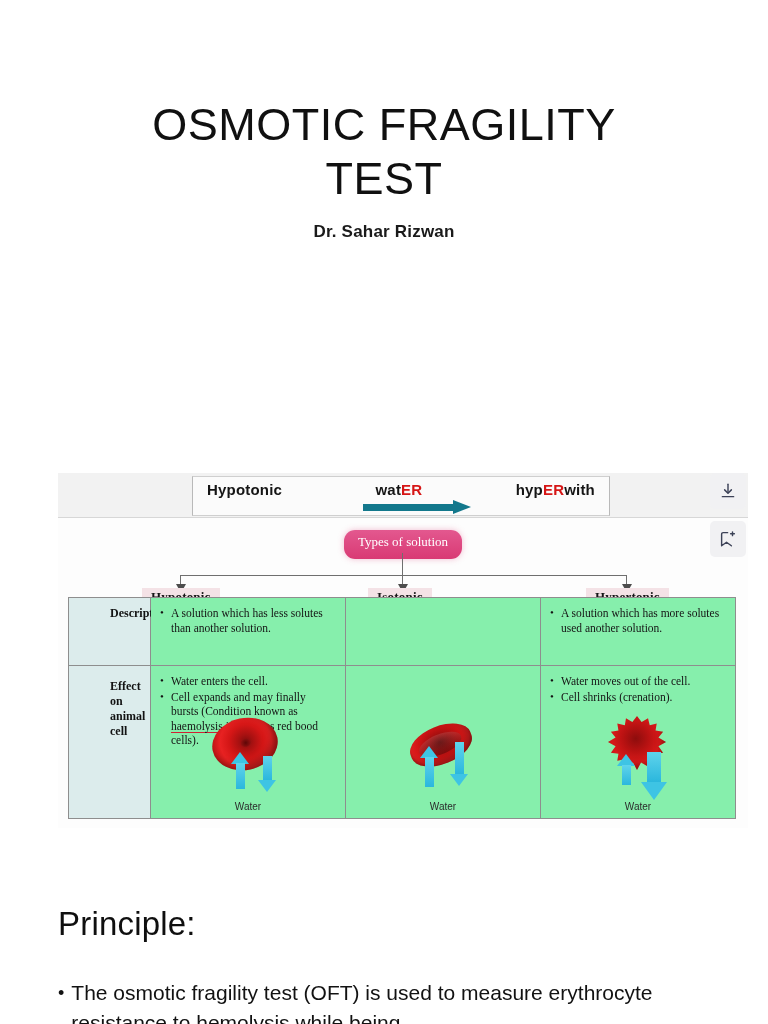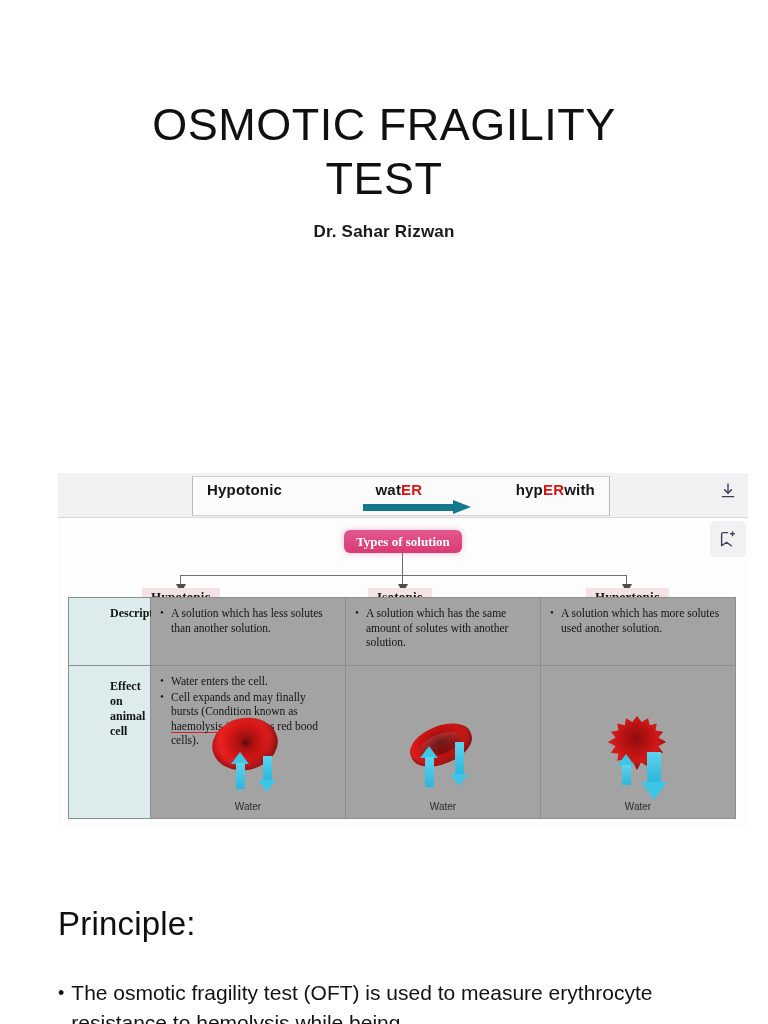--- a/index.html
+++ b/index.html
@@ -142,27 +142,27 @@
     height: 311px;
     background: #fdfdfd;
     border-top: 1px solid #d7d7d7;
   }
 
   .types-pill {
     position: absolute;
     left: 286px;
     top: 12px;
     width: 118px;
-    height: 23px;
+    height: 29px;
     background: #e0457f;
     background: linear-gradient(180deg, #e3588f 0%, #d93a74 100%);
-    border-radius: 6px;
+    border-radius: 11px;
     color: #ffffff;
     font-family: "Liberation Serif", serif;
-    font-weight: 700;
+    font-weight: 400;
     font-size: 13px;
     line-height: 23px;
     text-align: center;
     box-shadow: 0 0 6px rgba(224,69,127,0.35);
   }
 
   
   .tree { position: absolute; left: 0; top: 35px; width: 690px; height: 42px; }
   .tree .stem {
     position: absolute; left: 344px; top: 0; width: 1px; height: 22px; background: #6f6f6f;
@@ -223,21 +223,21 @@
     box-sizing: border-box;
     border-right: 1px solid #8e8e8e;
     position: relative;
   }
   .tbl .cell:last-child { border-right: none; }
   .col-label {
     width: 82px;
     background: #dcecec;
     flex: 0 0 82px;
   }
-  .col-body { flex: 1 1 0; background: #a3a3a3; }
+  .col-body { flex: 1 1 0; background: #86efac; }
 
   .row-split {
     position: absolute; left: 0; top: 67px; width: 100%; height: 1px; background: #8e8e8e;
   }
 
   .lbl-text {
     font-family: "Liberation Serif", serif;
     font-weight: 700;
     font-size: 12px;
     color: #121212;
@@ -508,25 +508,20 @@
                   <div class="bar" style="top:0;height:24px;"></div>
                     <div class="pt" style="top:24px;"></div>
                 </div>
                 <div class="water-cap">Water</div>
               </div>
             </div>
           </div>
 
           <div class="cell col-body">
             <div class="row-split"></div>
-            <div class="body-slot top">
-              <ul class="bul">
-                <li>A solution which has the same amount of solutes with another solution.</li>
-              </ul>
-            </div>
             <div class="body-slot bot">
               <div class="cell-art">
                 <div class="rbc-normal"></div>
                 <div class="arw up" style="left:43%;top:30px;height:44px;">
                   <div class="pt" style="top:0;"></div>
                     <div class="bar" style="top:11px;height:30px;"></div>
                 </div>
                 <div class="arw down" style="left:58%;top:26px;height:48px;">
                   <div class="bar" style="top:0;height:32px;"></div>
                     <div class="pt" style="top:32px;"></div>
@@ -537,20 +532,24 @@
           </div>
 
           <div class="cell col-body">
             <div class="row-split"></div>
             <div class="body-slot top">
               <ul class="bul">
                 <li>A solution which has more solutes used another solution.</li>
               </ul>
             </div>
             <div class="body-slot bot">
+              <ul class="bul">
+                <li>Water moves out of the cell.</li>
+                <li>Cell shrinks (crenation).</li>
+              </ul>
               <div class="cell-art">
                 <div class="rbc-crenated"></div>
                 <div class="arw up" style="left:44%;top:38px;height:34px;">
                   <div class="pt" style="top:0;"></div>
                     <div class="bar" style="top:11px;height:20px;"></div>
                 </div>
                 <div class="arw big down" style="left:58%;top:36px;height:50px;">
                   <div class="bar" style="top:0;height:30px;"></div>
                     <div class="pt" style="top:30px;"></div>
                 </div>

